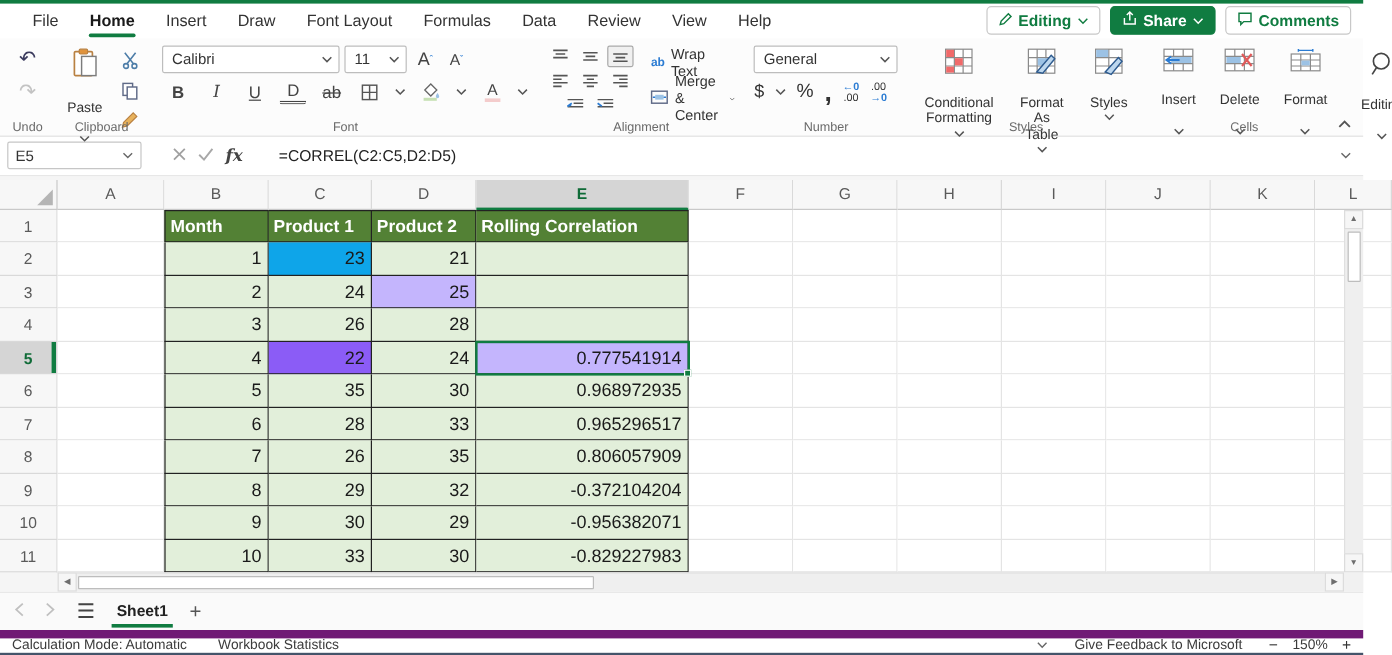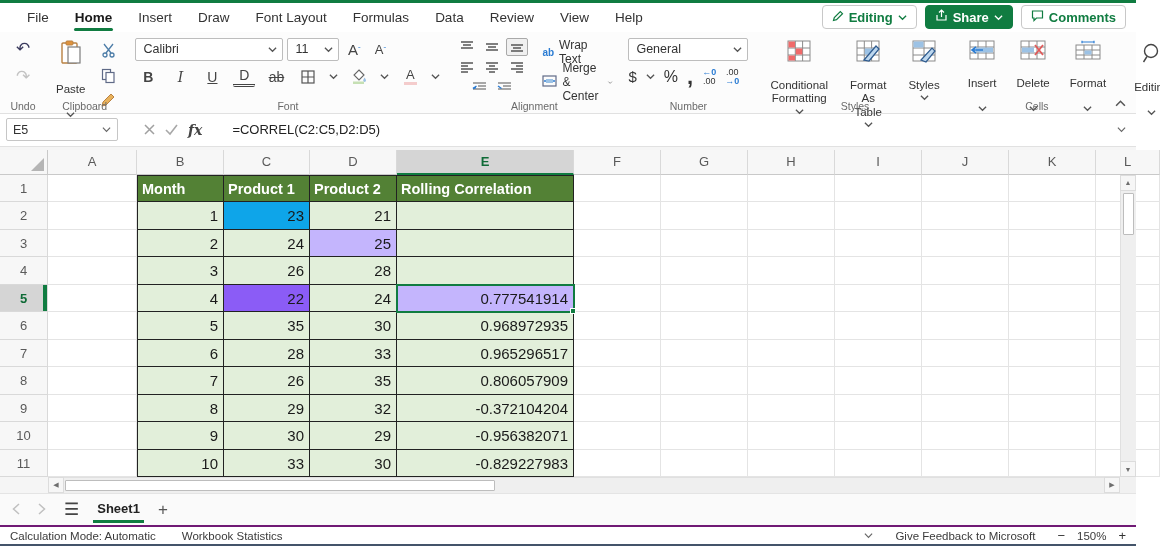--- a/index.html
+++ b/index.html
@@ -75,21 +75,21 @@
   .scorner { position:absolute; right:0; bottom:0; width:16px; height:16px; background:#f1f1f1; }
 
   
   .sheetbar { height:32px; background:#fafafa; border-top:1px solid #e4e4e4; display:flex; align-items:center; padding:0 12px; gap:14px; }
   .snav { color:#c0c0c0; cursor:default; width:12px; }
   .burger { color:#444; font-size:17px; cursor:pointer; }
   .sheettab { font-size:13px; font-weight:700; color:#222; border-bottom:3px solid #107C41; padding:5px 4px 4px; cursor:pointer; }
   .addsheet { color:#555; font-size:17px; cursor:pointer; }
 
   
-  .statusbar { height:21px; background:#fff; border-top:2px solid #701a75; border-bottom:2px solid #44546A; display:flex; align-items:center; font-size:11.5px; color:#3b3b3b; padding:0 10px; gap:26px; }
+  .statusbar { height:21px; background:#fff; border-top:7px solid #701a75; border-bottom:2px solid #44546A; display:flex; align-items:center; font-size:11.5px; color:#3b3b3b; padding:0 10px; gap:26px; }
   .statusbar .right { margin-left:auto; display:flex; align-items:center; gap:22px; }
   .zoomctl { display:flex; align-items:center; gap:12px; }
   .zoombtn { cursor:pointer; font-size:13px; color:#333; }
   .sb-item { cursor:pointer; }
 
   svg { overflow:visible; }
 </style>
 </head>
 <body>
 

